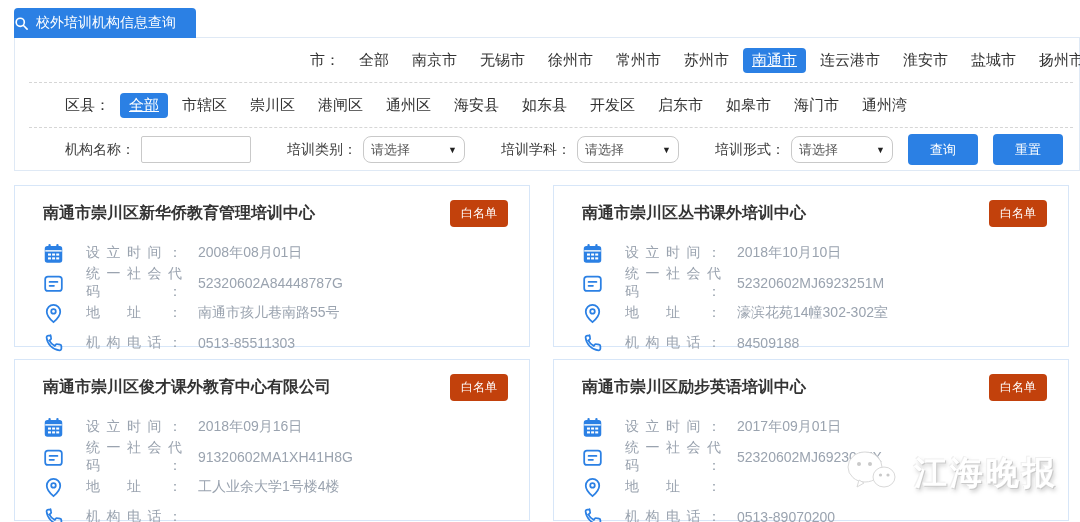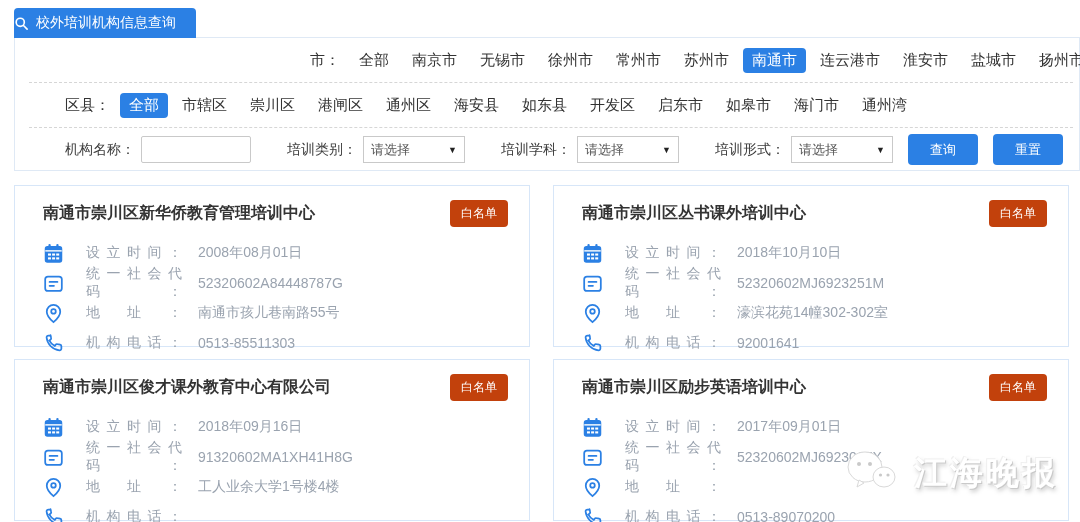--- a/index.html
+++ b/index.html
@@ -14,29 +14,29 @@
   .tab svg { display:block; }
 
   
   .panel { position:absolute; left:14px; top:37px; right:0; height:134px;
     border:1px solid #dfe9f5; background:#fff; }
   .chip-row { display:flex; align-items:center; height:44px; font-size:15px; color:#333; }
   .city-row { padding-left:295px; }
   .district-row { padding-left:50px; }
   .chip-label { margin-right:10px; white-space:nowrap; }
   .opt { padding:3px 9px; margin-right:5px; border-radius:4px; cursor:pointer; white-space:nowrap; }
-  .opt.active { background:#2b80e4; color:#fff; }
+  .opt.active { background:#2b80e4; color:#fff;text-decoration:underline; }
   .dashed { border-bottom:1px dashed #d6d6d6; margin:0 6px 0 14px; }
 
   .form-row { display:flex; align-items:center; height:43px; padding-left:50px; font-size:14px; color:#3c3c3c; }
   .f-group { display:flex; align-items:center; margin-right:36px; }
   .f-group > label { margin-right:6px; white-space:nowrap; }
   .text-input { width:110px; height:27px; border:1px solid #c9c9c9; border-radius:2px;
     font-size:13px; padding:0 6px; outline:none; }
-  .select { width:102px; height:27px; border:1px solid #c9c9c9; border-radius:0; background:#fff;
+  .select { width:102px; height:27px; border:1px solid #c9c9c9; border-radius:8px; background:#fff;
     display:flex; align-items:center; justify-content:space-between; padding:0 7px; cursor:pointer; }
   .select .sel-text { font-size:13px; color:#555; }
   .select .caret { font-size:9px; color:#222; }
   .btn { width:70px; height:31px; background:#2b80e4; color:#fff; border:none; border-radius:4px;
     font-size:13px; cursor:pointer; margin-right:15px; font-family:inherit; }
 
   
   .cards { position:absolute; left:14px; top:185px; width:1055px;
     display:grid; grid-template-columns:516px 516px; column-gap:23px; row-gap:12px; }
   .card { height:162px; border:1px solid #d7e6f8; background:#fff; padding:14px 21px 0 28px; }
@@ -241,21 +241,21 @@
         <span class="lab">地址：</span>
         <span class="val">濠滨花苑14幢302-302室</span>
       </div>
       <div class="field">
         <span class="f-icon">
           <svg viewBox="0 0 24 24" fill="none" stroke="#2b80e4" stroke-width="2" stroke-linejoin="round">
               <path d="M6.2 3 C5 3 4 4 4.1 5.2 C4.8 12.8 11.2 19.2 18.8 19.9 C20 20 21 19 21 17.8 l0-2.6 c0-.9-.6-1.6-1.5-1.8 l-3.1-.7 c-.8-.2-1.6.1-2 .8 l-.9 1.4 c-2.7-1.4-5-3.7-6.4-6.4 l1.4-.9 c.7-.4 1-1.2.8-2 l-.7-3.1 C8.4 3.6 7.7 3 6.8 3 z"></path>
             </svg>
         </span>
         <span class="lab">机构电话：</span>
-        <span class="val">92001641</span>
+        <span class="val">84509188</span>
       </div>
     </div>
 
     <div class="card">
       <div class="card-head">
         <div class="card-title">南通市崇川区俊才课外教育中心有限公司</div>
         <div class="badge">白名单</div>
       </div>
       <div class="field">
         <span class="f-icon">

